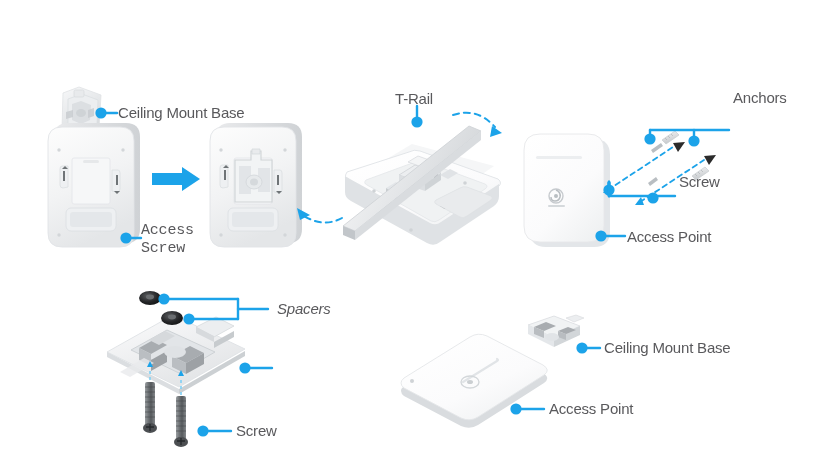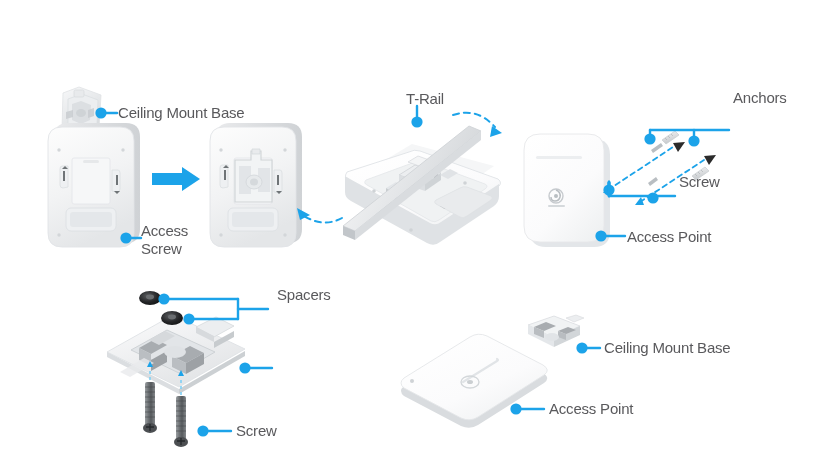--- a/index.html
+++ b/index.html
@@ -11,21 +11,21 @@
   #stage{position:absolute;left:0;top:0;width:832px;height:468px;}
   .lbl{
     position:absolute;
     color:#59595c;
     font-family:"Liberation Sans", sans-serif;
     font-size:15px;
     line-height:17px;
     white-space:pre;
     letter-spacing:-0.2px;
   }
-  .lbl.two{line-height:18px;}
+  .lbl.two{line-height:18px;font-family:Liberation Mono, monospace;}
   svg.layer{position:absolute;left:0;top:0;width:832px;height:468px;overflow:visible;}
   .pin{fill:#1ca3e9;}
   .lead{stroke:#1ca3e9;stroke-width:2.4;fill:none;stroke-linecap:round;stroke-linejoin:round;}
   .dash{stroke:#1ca3e9;stroke-width:2;fill:none;stroke-dasharray:6 5;stroke-linecap:round;}
   .dashthin{stroke:#1ca3e9;stroke-width:1.8;fill:none;stroke-dasharray:5 4;stroke-linecap:round;}
   .scrline{stroke:#7fd0f5;stroke-width:1.6;fill:none;stroke-dasharray:3 3;}
 </style>
 </head>
 <body>
 
@@ -381,29 +381,29 @@
     <g>
       <path class="lead" d="M516 409 H544"></path>
       <circle class="pin" cx="516" cy="409" r="5.6"></circle>
     </g>
   </svg>
 
   <div class="lbl" style="left:118px;top:104px;">Ceiling Mount Base</div>
 
   <div class="lbl two" style="left:141px;top:222px;"><span>Access</span><br><span>Screw</span></div>
 
-  <div class="lbl" style="left:406px;top:90px;">T-Rail</div>
+  <div class="lbl" style="left:395px;top:90px;">T-Rail</div>
 
   <div class="lbl" style="left:733px;top:89px;text-align:right;">Anchors</div>
 
   <div class="lbl" style="left:679px;top:173px;">Screw</div>
 
   <div class="lbl" style="left:627px;top:228px;">Access Point</div>
 
-  <div class="lbl" style="left:277px;top:286px;">Spacers</div>
+  <div class="lbl" style="left:277px;top:300px;font-style:italic;">Spacers</div>
 
 
   <div class="lbl" style="left:236px;top:422px;">Screw</div>
 
   <div class="lbl" style="left:604px;top:339px;">Ceiling Mount Base</div>
 
   <div class="lbl" style="left:549px;top:400px;">Access Point</div>
 
 </div>
 

